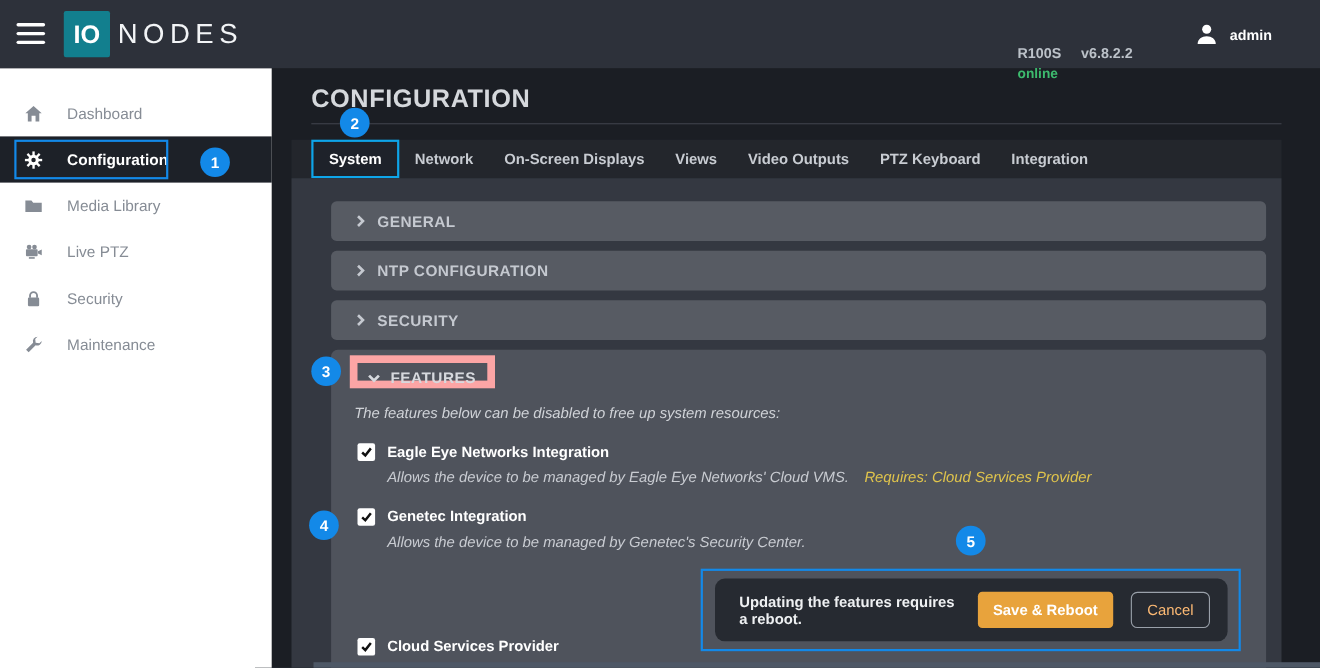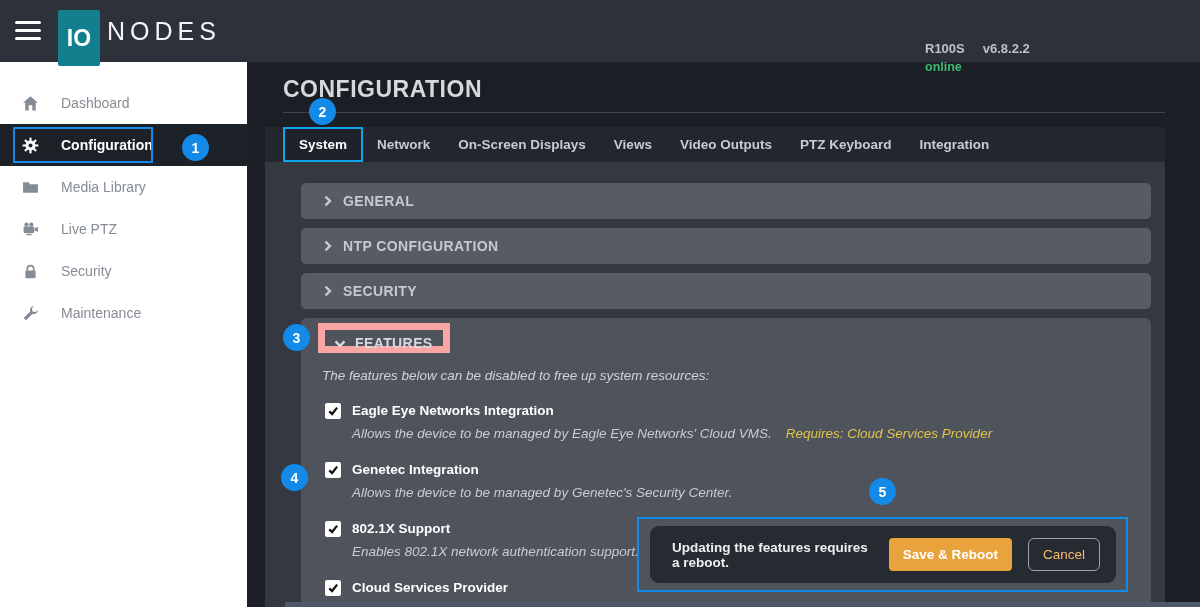--- a/index.html
+++ b/index.html
@@ -8,21 +8,21 @@
     position: relative;
     background: #1b1e24;
     font-family: "Liberation Sans", sans-serif;
     overflow: hidden;
     color: #fff;
   }
   
   .topbar { position:absolute; top:0; left:0; width:1200px; height:62px; background:#2d313a; z-index:5; }
   .hamburger { position:absolute; left:15px; top:21px; width:26px; height:19px; display:flex; flex-direction:column; justify-content:space-between; cursor:pointer; }
   .hamburger span { display:block; height:3px; background:#fff; border-radius:1.5px; }
-  .logo-box { position:absolute; left:58px; top:10px; width:42px; height:56px; background:#127f8e; border-radius:2px; display:flex; align-items:center; justify-content:center; font-size:23px; font-weight:bold; color:#fff; }
+  .logo-box { position:absolute; left:58px; top:10px; width:42px; height:42px; background:#127f8e; border-radius:2px; display:flex; align-items:center; justify-content:center; font-size:23px; font-weight:bold; color:#fff; }
   .logo-text { position:absolute; left:107px; top:0; height:62px; line-height:62px; font-size:25px; letter-spacing:5px; color:#f2f4f6; }
   .device-info { position:absolute; left:925px; top:13px; font-size:13px; font-weight:bold; color:#bcc2c9; }
   .device-info .line1 { display:flex; gap:18px;margin-top:28px; }
   .device-info .online { margin-top:4px; color:#3dbb6e; font-size:12.5px; }
   .user-area { position:absolute; left:1086px; top:0; height:62px; display:flex; align-items:center; gap:10px; cursor:pointer; }
   .user-area .uname { font-size:13px; font-weight:bold; color:#fff; }
   
   .sidebar { position:absolute; top:62px; left:0; width:247px; height:545px; background:#ffffff; padding-top:20px; z-index:4; }
   .side-item { position:relative; height:42px; display:flex; align-items:center; padding-left:22px; cursor:pointer; color:#868c95; }
   .side-item .icon { width:17px; height:17px; flex:0 0 17px; }
@@ -73,20 +73,29 @@
     </div>
   <div class="logo-box">IO</div>
   <div class="logo-text">NODES</div>
   <div class="device-info">
     <div class="line1">
       <span>R100S</span>
       <span>v6.8.2.2</span>
     </div>
     <div class="online">online</div>
   </div>
+  <div class="user-area">
+    <span>
+      <svg width="22" height="22" viewBox="0 0 16 16" fill="#fff">
+          <circle cx="8" cy="4.8" r="3"></circle>
+          <path d="M2 14.5c0-3.2 2.7-5.1 6-5.1s6 1.9 6 5.1z"></path>
+        </svg>
+    </span>
+    <span class="uname">admin</span>
+  </div>
 </div>
 
 <div class="sidebar">
   <div class="side-item">
     <span class="icon">
       <svg width="17" height="17" viewBox="0 0 16 16" fill="currentColor">
           <path d="M8 1.2 15 7.4h-2.1v7.1H9.7V9.6H6.3v4.9H3.1V7.4H1z"></path>
         </svg>
     </span>
     <span class="lbl">Dashboard</span>
@@ -225,33 +234,20 @@
               <path d="M3 8.5 6.8 12 13.5 3.5" fill="none" stroke="#111" stroke-width="3"></path>
             </svg>
         </div>
         <div class="feat-texts">
           <div class="feat-label">Genetec Integration</div>
           <div class="feat-desc">Allows the device to be managed by Genetec's Security Center.</div>
         </div>
       </div>
     </div>
 
-    <div class="feat-block" style="top:203px">
-      <div class="feat-row">
-        <div class="checkbox">
-          <svg width="12" height="12" viewBox="0 0 16 16">
-              <path d="M3 8.5 6.8 12 13.5 3.5" fill="none" stroke="#111" stroke-width="3"></path>
-            </svg>
-        </div>
-        <div class="feat-texts">
-          <div class="feat-label">802.1X Support</div>
-          <div class="feat-desc">Enables 802.1X network authentication support.</div>
-        </div>
-      </div>
-    </div>
 
     <div class="feat-block" style="top:262px">
       <div class="feat-row">
         <div class="checkbox">
           <svg width="12" height="12" viewBox="0 0 16 16">
               <path d="M3 8.5 6.8 12 13.5 3.5" fill="none" stroke="#111" stroke-width="3"></path>
             </svg>
         </div>
         <div class="feat-texts">
           <div class="feat-label">Cloud Services Provider</div>

